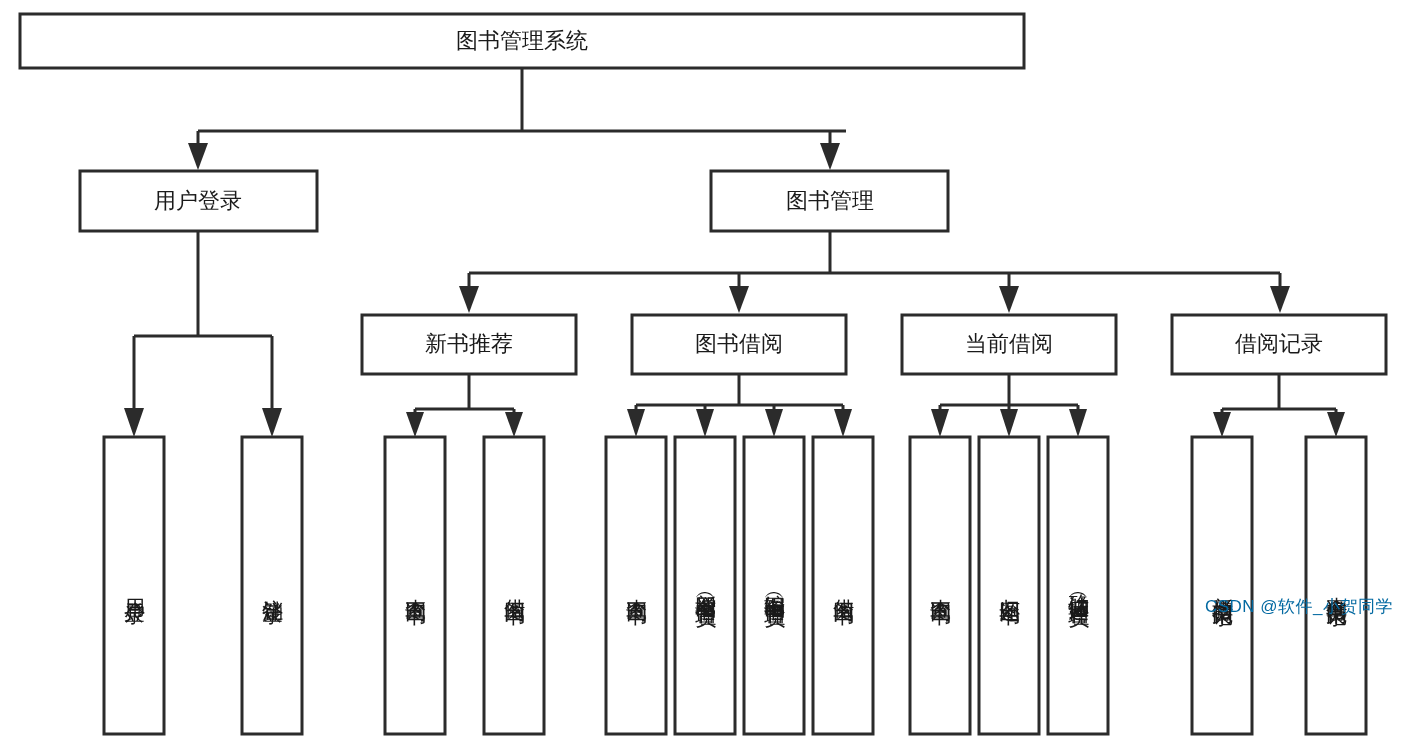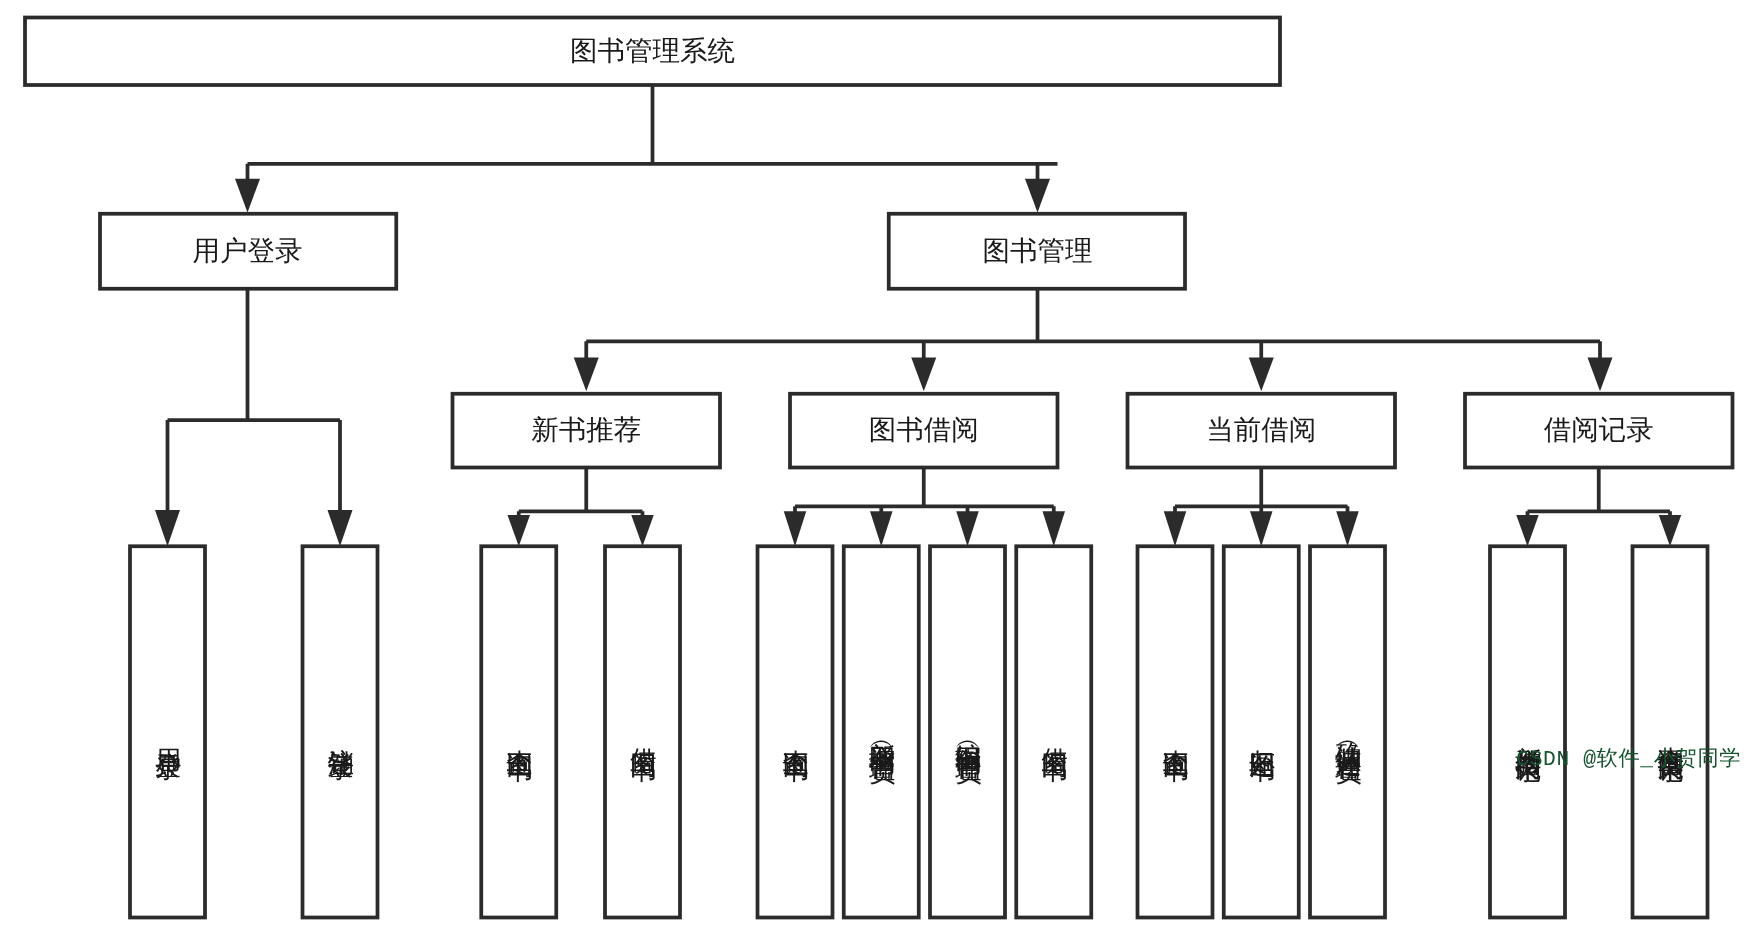--- a/index.html
+++ b/index.html
@@ -65,23 +65,23 @@
     white-space: nowrap;
     pointer-events: none;
     display: flex;
     align-items: center;
     justify-content: center;
   }
   .watermark {
     position: absolute;
     right: 12px;
     bottom: 6px;
-    font-family: Liberation Mono, monospace;
+    font-family: Liberation Sans, sans-serif;
     font-size: 17px;
-    color: #14532d;
+    color: #0369a1;
     letter-spacing: 0.5px;
     white-space: nowrap;
   }
 </style>
 </head>
 <body>
 
 <div id="diagram-root">
 
   <svg class="diagram" viewBox="0 0 1405 747" xmlns="http://www.w3.org/2000/svg">

